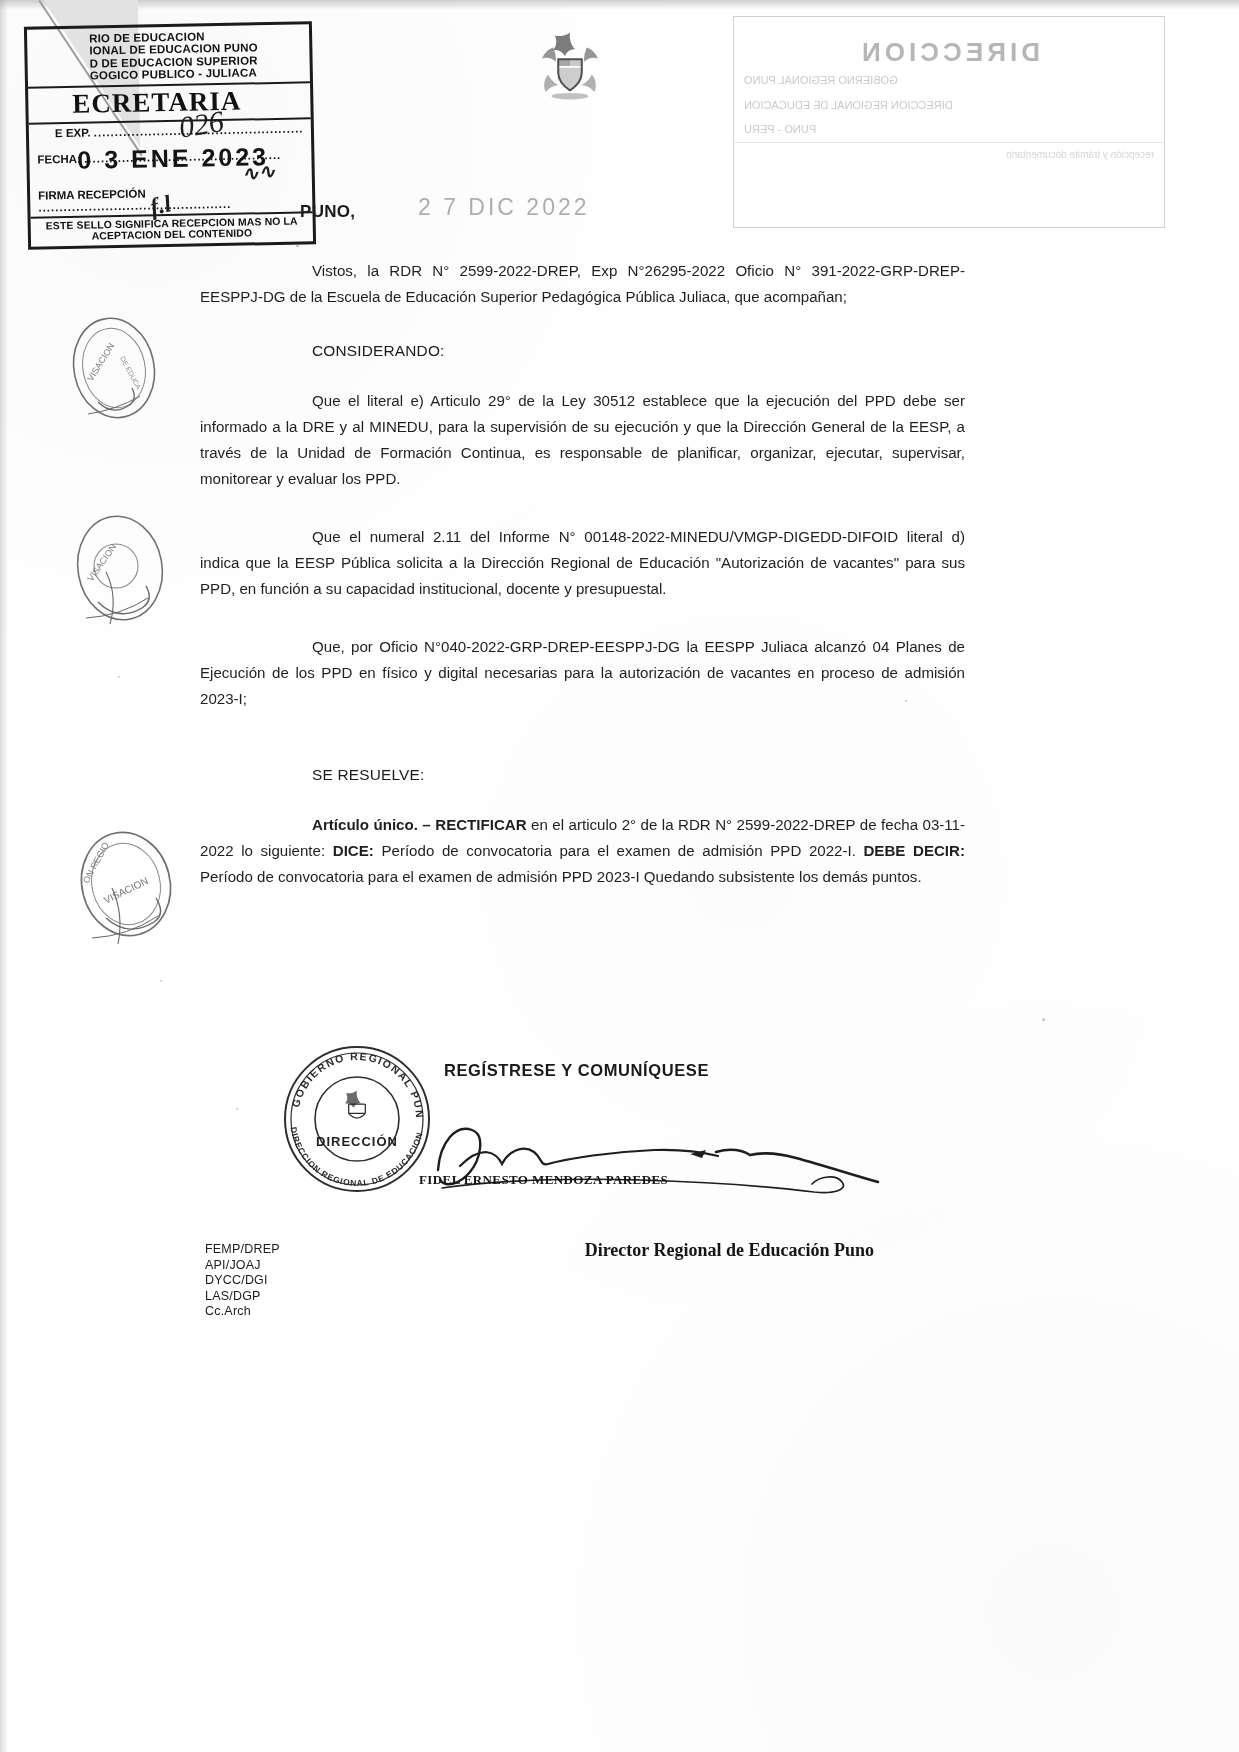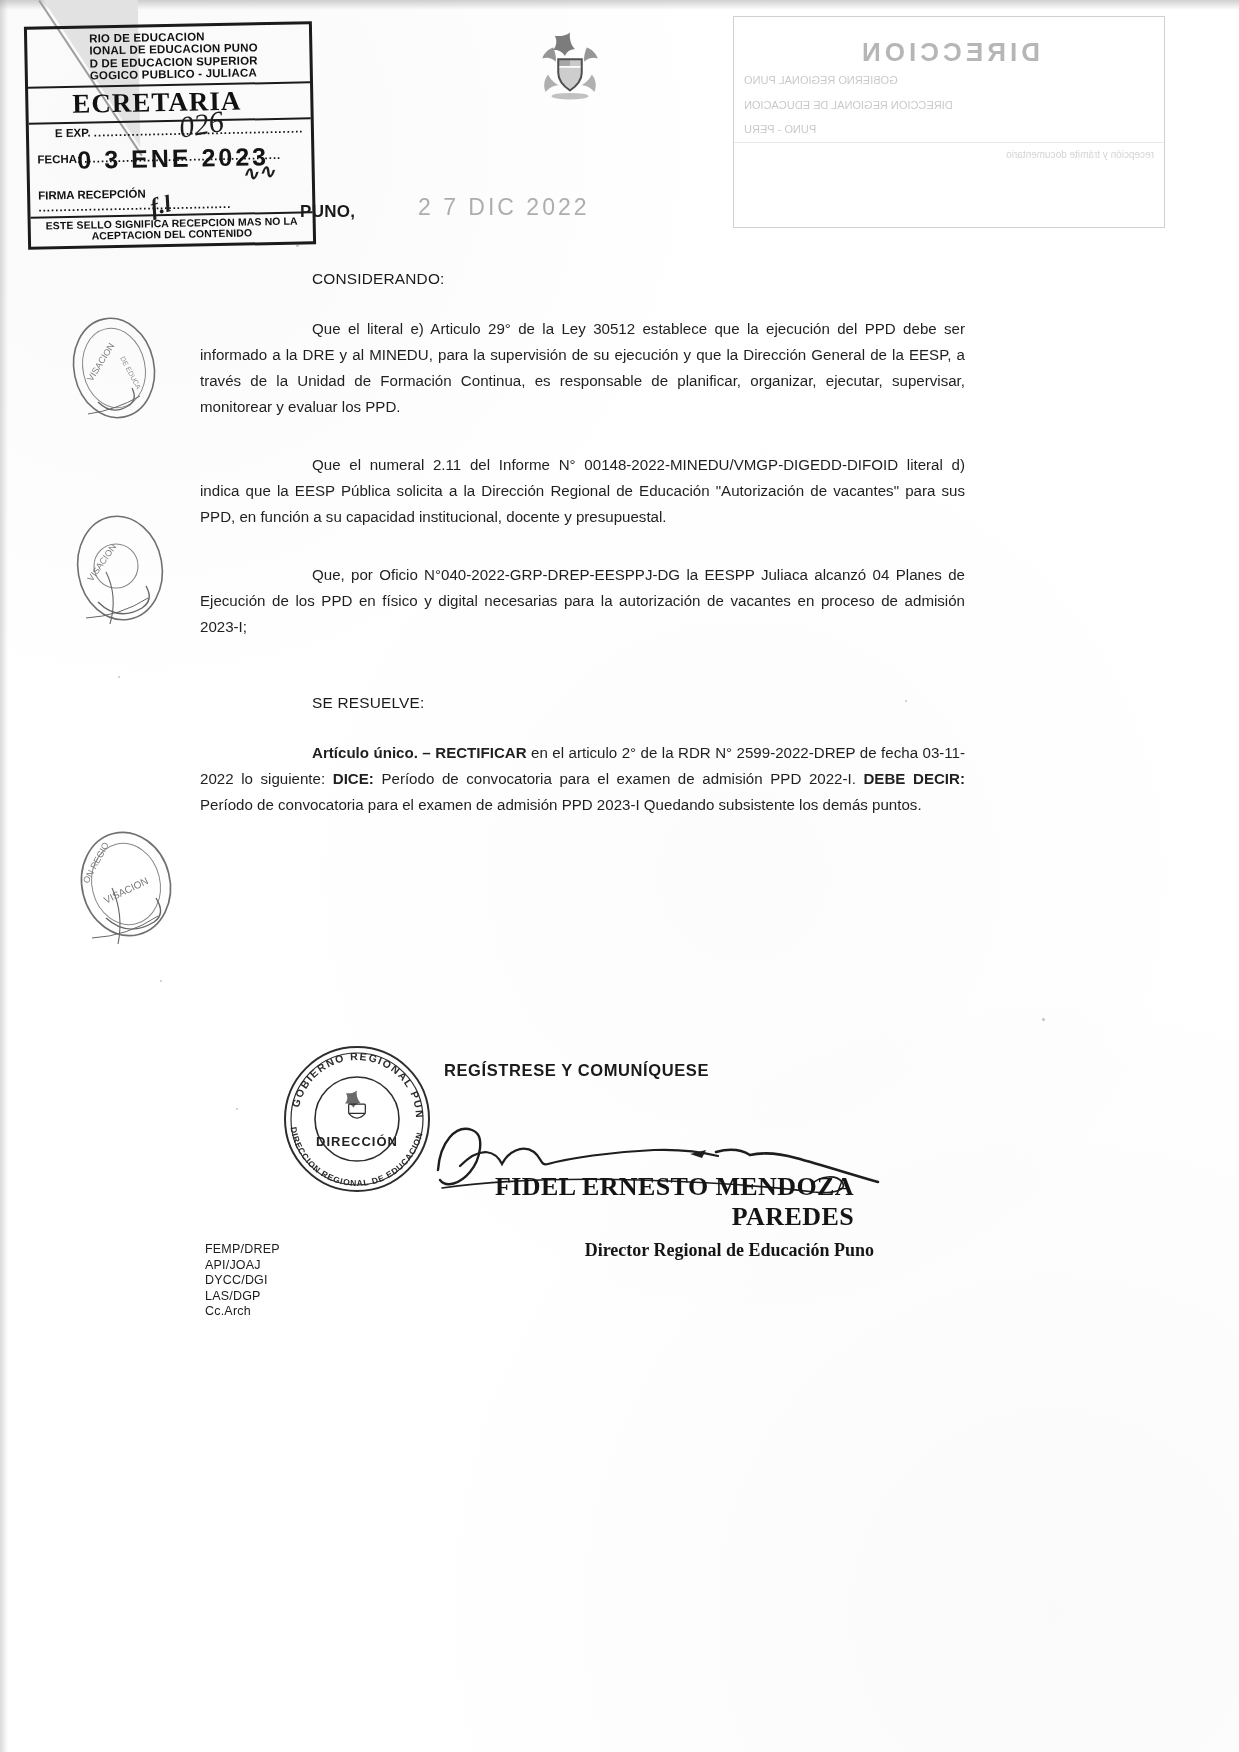--- a/index.html
+++ b/index.html
@@ -241,26 +241,26 @@
   .register-line {
     position: absolute;
     left: 444px;
     top: 1061px;
     font-size: 16.5px;
     font-weight: 700;
     letter-spacing: 0.6px;
   }
   .signer-name {
     position: absolute;
-    left: 384px;
+    left: 419px;
     top: 1172px;
     width: 470px;
-    text-align: right;
+    text-align: left;
     font-family: "Liberation Serif", serif;
-    font-size: 26px;
+    font-size: 13px;
     font-weight: 700;
     letter-spacing: 0.4px;
     color: #151515;
   }
   .signer-role {
     position: absolute;
     left: 404px;
     top: 1240px;
     width: 470px;
     text-align: right;
@@ -384,20 +384,21 @@
         <div>ESTE SELLO SIGNIFICA RECEPCION MAS NO LA</div>
         <div>ACEPTACION DEL CONTENIDO</div>
       </div>
     </div>
   </div>
 
   <div class="doc-place">PUNO,</div>
   <div class="doc-date">2 7  DIC 2022</div>
 
   <div class="body-block">
+    <p class="para">Vistos, la RDR N° 2599-2022-DREP, Exp N°26295-2022 Oficio N° 391-2022-GRP-DREP-EESPPJ-DG de la Escuela de Educación Superior Pedagógica Pública Juliaca, que acompañan;</p>
     <div class="gap-sm"></div>
     <div class="heading">CONSIDERANDO:</div>
     <div class="gap-md"></div>
     <p class="para">Que el literal e) Articulo 29° de la Ley 30512 establece que la ejecución del PPD debe ser informado a la DRE y al MINEDU, para la supervisión de su ejecución y que la Dirección General de la EESP, a través de la Unidad de Formación Continua, es responsable de planificar, organizar, ejecutar, supervisar, monitorear y evaluar los PPD.</p>
     <div class="gap-sm"></div>
     <p class="para">Que el numeral 2.11 del Informe N° 00148-2022-MINEDU/VMGP-DIGEDD-DIFOID literal d) indica que la EESP Pública solicita a la Dirección Regional de Educación "Autorización de vacantes" para sus PPD, en función a su capacidad institucional, docente y presupuestal.</p>
     <div class="gap-sm"></div>
     <p class="para">Que, por Oficio N°040-2022-GRP-DREP-EESPPJ-DG la EESPP Juliaca alcanzó 04 Planes de Ejecución de los PPD en físico y digital necesarias para la autorización de vacantes en proceso de admisión 2023-I;</p>
     <div class="gap-sm"></div>
     <div class="gap-md"></div>

